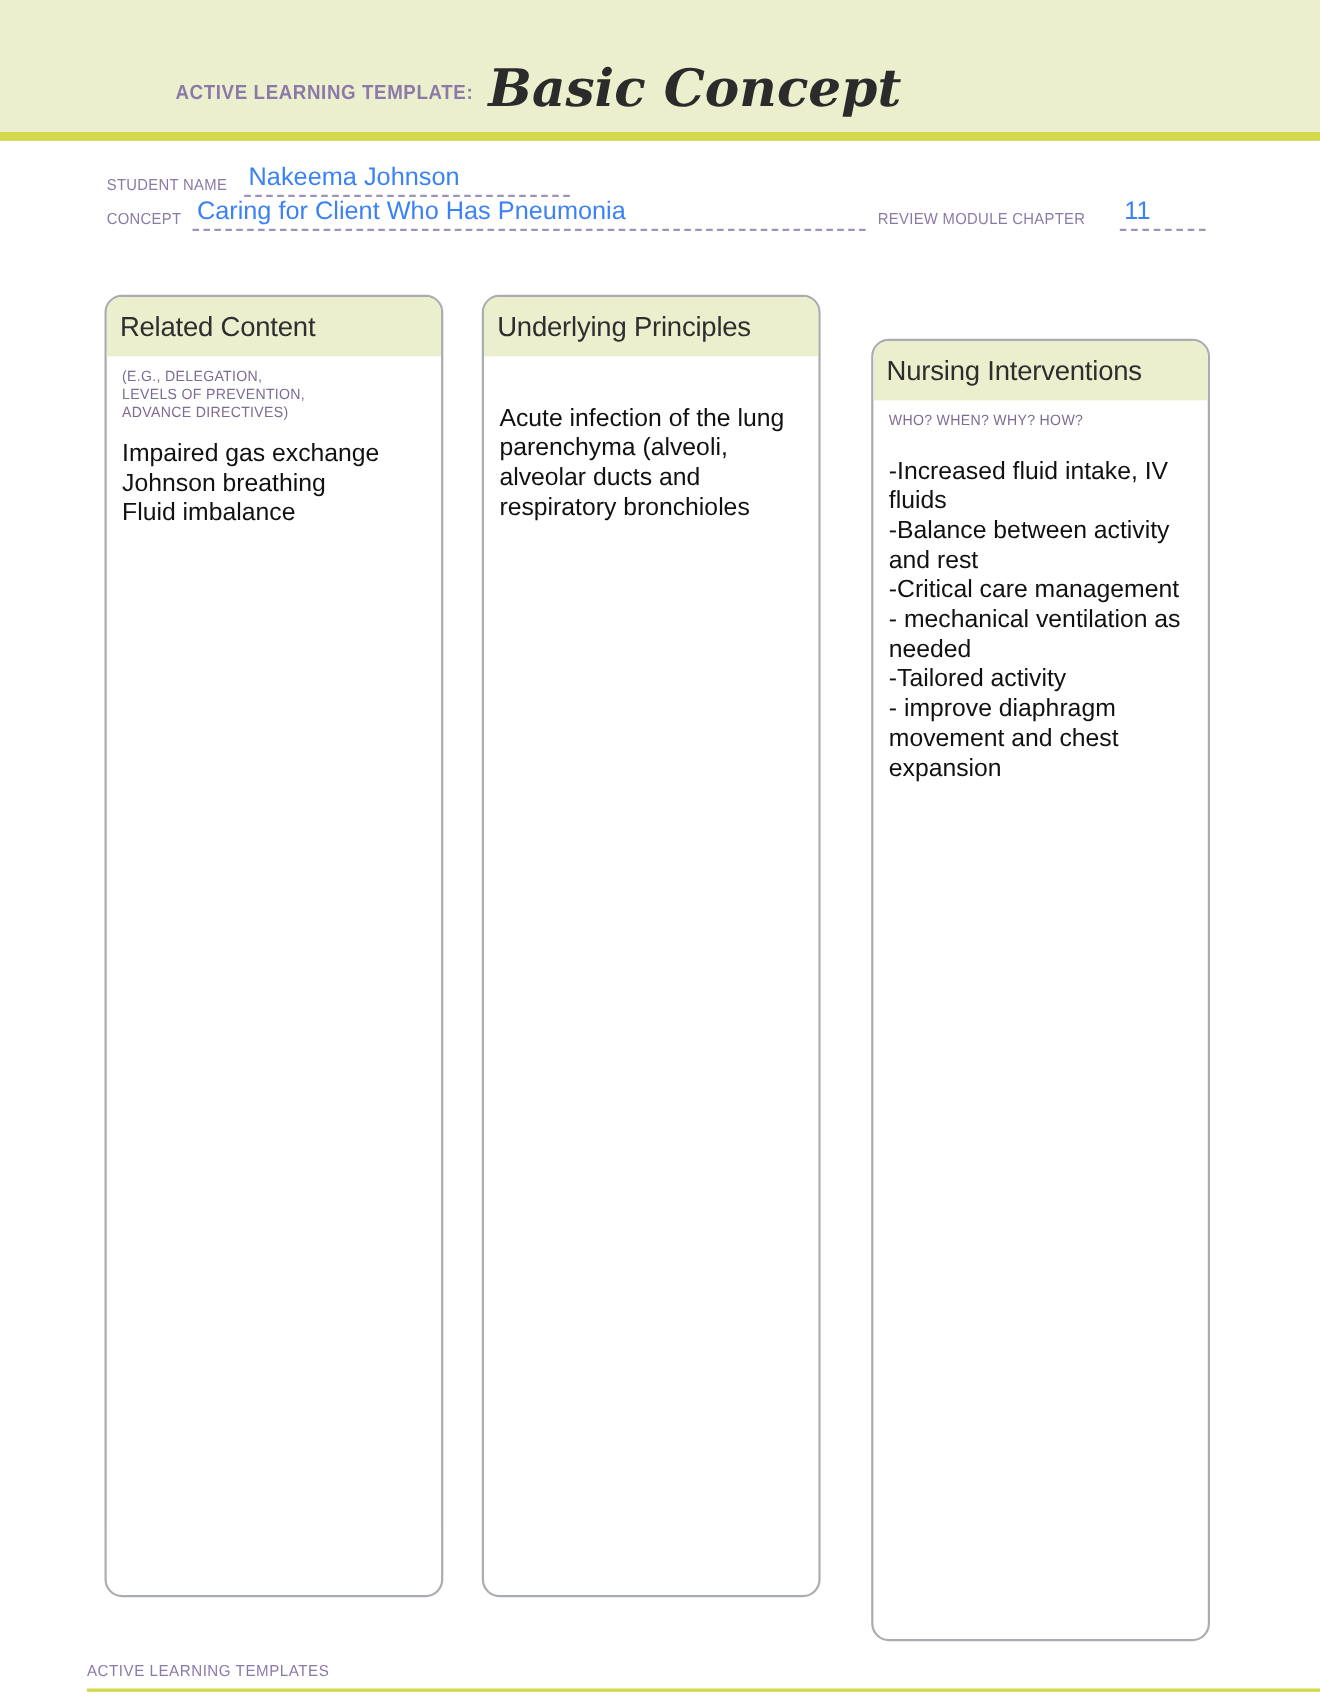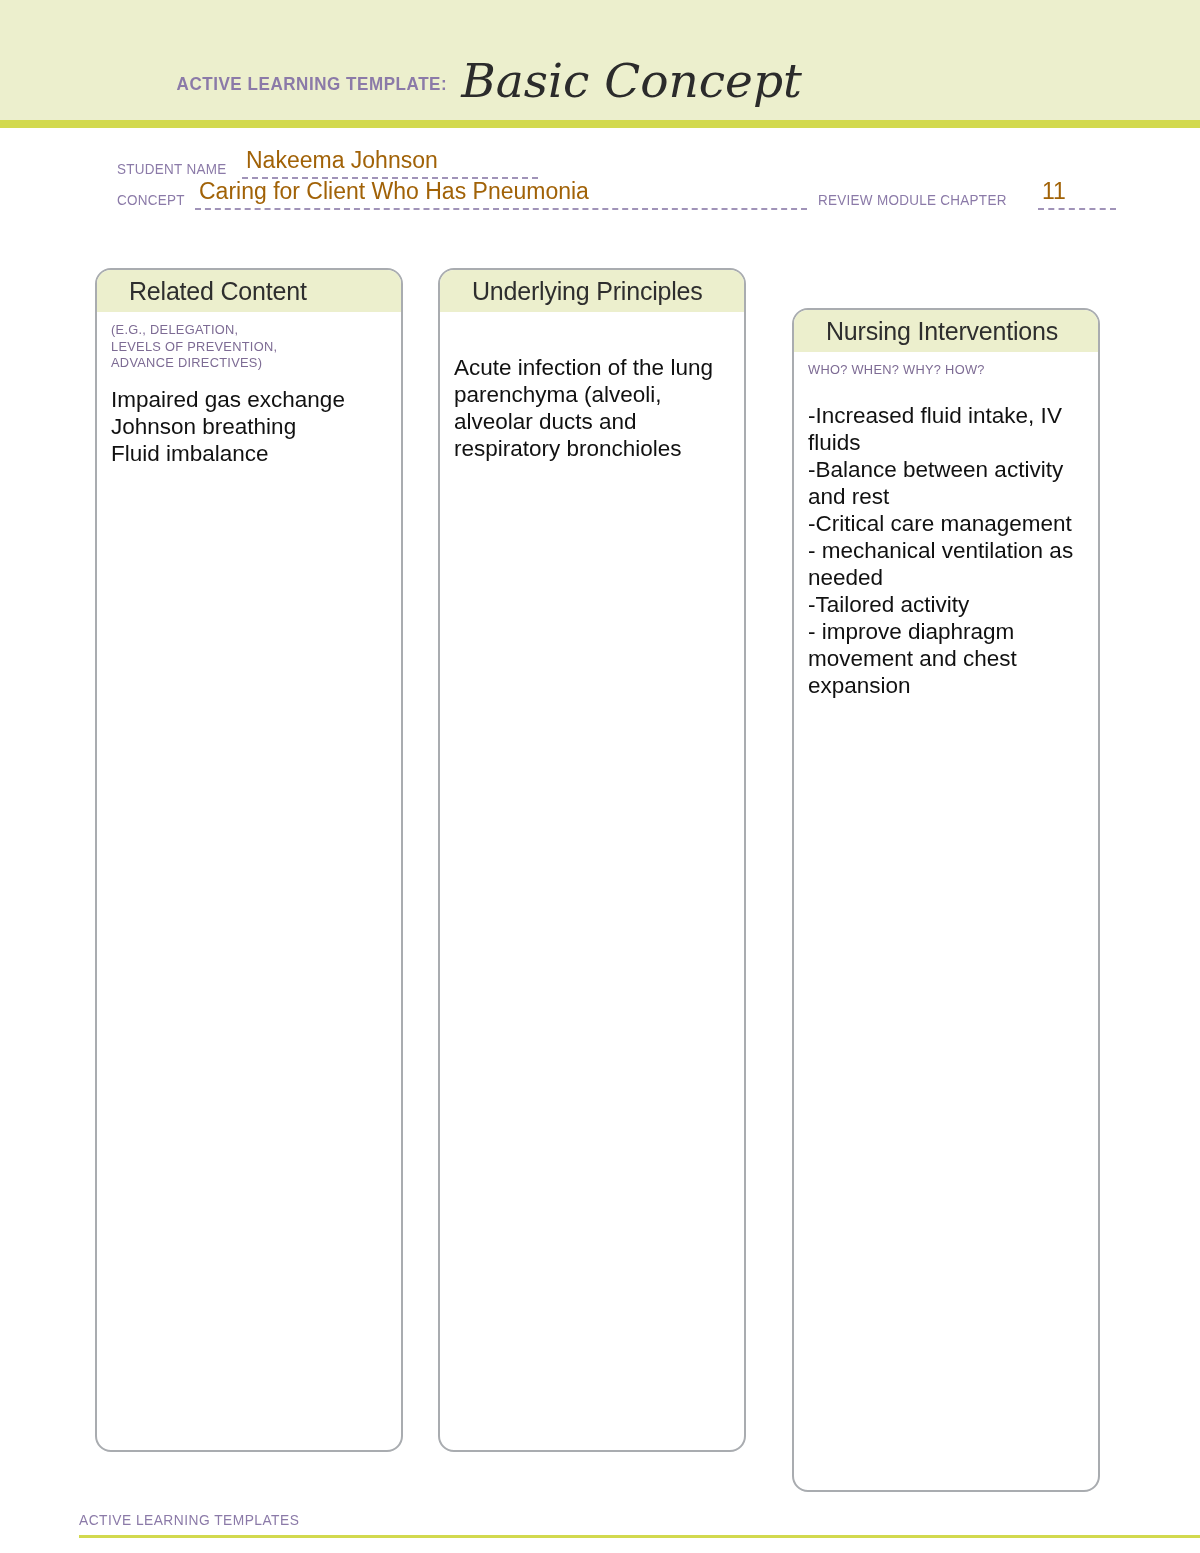--- a/index.html
+++ b/index.html
@@ -53,28 +53,28 @@
     white-space: nowrap;
   }
   .alt-title {
     font-family: "DejaVu Serif", serif;
     font-style: italic;
     font-size: 47px;
     color: #2b2b2b;
     margin-left: 14px;
     line-height: 1;
     white-space: nowrap;
+    font-weight: bold;
   }
 
   
   .form-area {
     position: absolute;
     left: 0; top: 150px;
     width: 1029px;
-    margin-left: 20px;
   }
   .field-row {
     position: relative;
     height: 31px;
     white-space: nowrap;
   }
   .field-label {
     font-family: "Liberation Sans", sans-serif;
     font-size: 14.5px;
     color: #8b7aa8;
@@ -88,21 +88,21 @@
   .field-fill {
     position: absolute;
     bottom: 2px;
     border-bottom: 2px dashed #a093b8;
     height: 26px;
     box-sizing: border-box;
   }
   .field-value {
     font-family: "Liberation Sans", sans-serif;
     font-size: 23px;
-    color: #a16207;
+    color: #3b82f6;
     position: absolute;
     bottom: 3px;
     left: 4px;
     white-space: nowrap;
   }
 
   #student-label { left: 97px; }
   #student-fill  { left: 222px; width: 296px; }
 
   #concept-label { left: 97px; }
@@ -126,25 +126,25 @@
     border-radius: 16px;
     background: #ffffff;
     box-sizing: border-box;
     overflow: hidden;
   }
   #card-0 { left: 95px; }
   #card-1 { left: 438px; }
   #card-2 { left: 792px; margin-top: 40px; }
 
   .card-header {
-    height: 42px;
+    height: 54px;
     background: #ecefcd;
     display: flex;
     align-items: center;
-    padding-left: 32px;
+    padding-left: 12px;
     box-sizing: border-box;
   }
   .card-title {
     font-family: "Liberation Sans", sans-serif;
     font-size: 25px;
     color: #2e2e2e;
     white-space: nowrap;
     letter-spacing: -0.2px;
   }
   .card-body {

